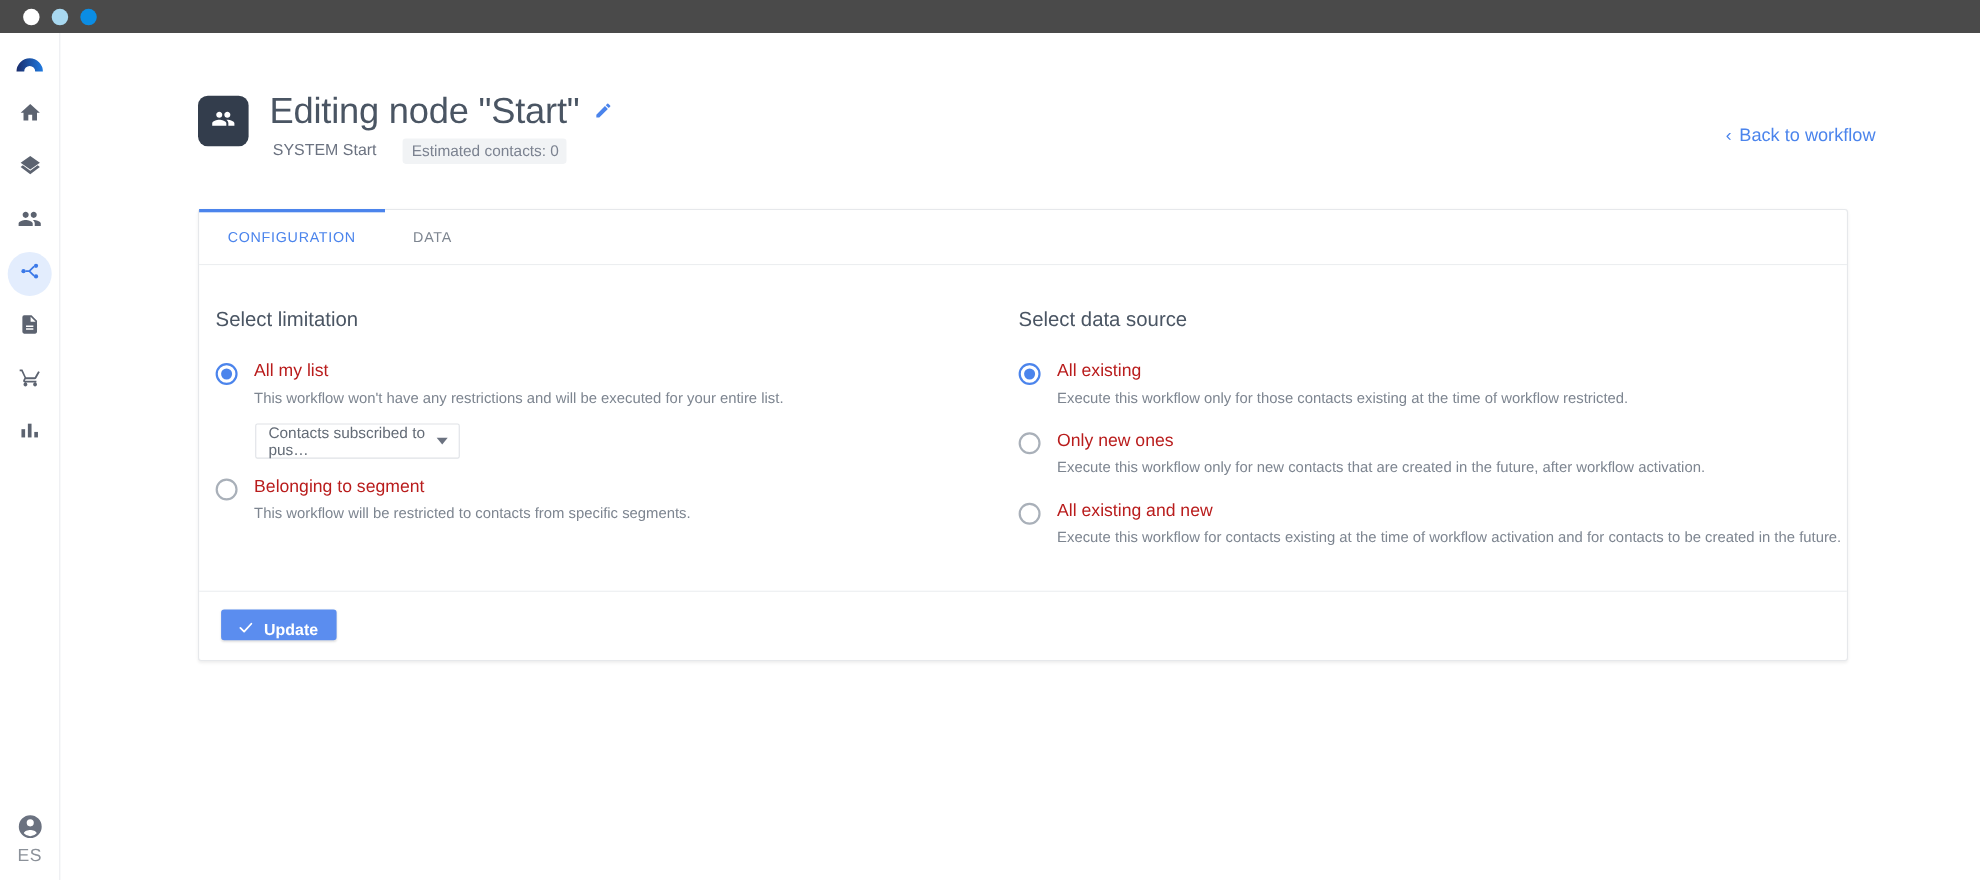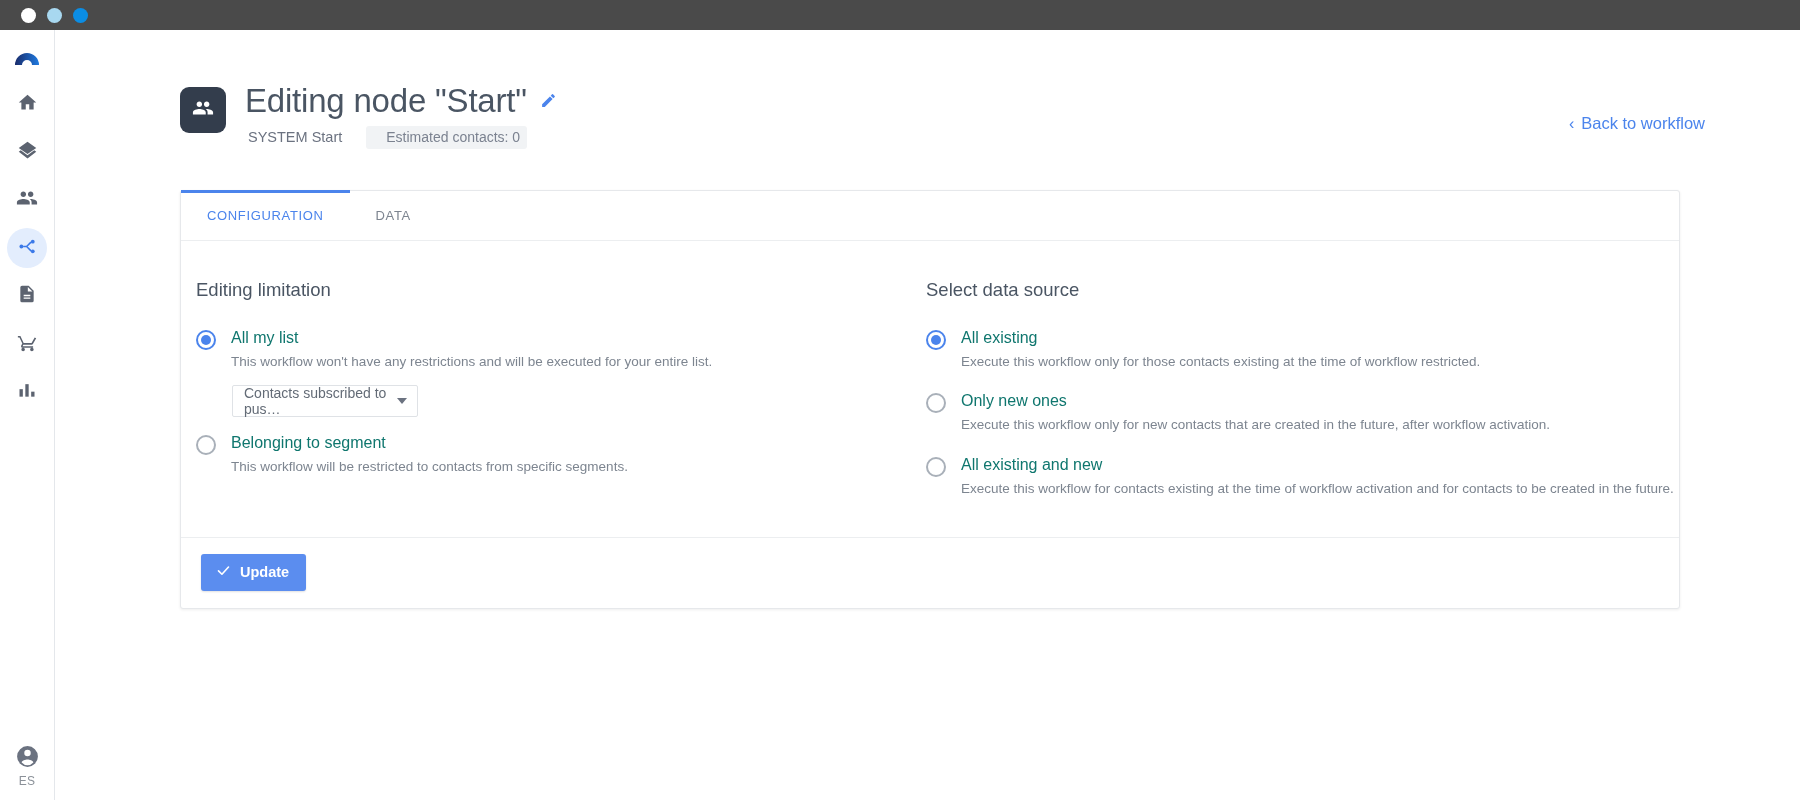--- a/index.html
+++ b/index.html
@@ -38,21 +38,21 @@
     border-radius: 50%;
     color: #5c6370;
   }
   .rail-item.active { background: #e3edfd; color: #3b79e8; }
   .rail-spacer { flex: 1; }
   .rail-user {
     display: flex; flex-direction: column; align-items: center;
     margin-bottom: 12px; color: #6b7280;
   }
   .rail-user .initials {
-    font-size: 12px; color: #8b9199; margin-top: 1px; letter-spacing: .3px;
+    font-size: 16px; color: #8b9199; margin-top: 1px; letter-spacing: .3px;
   }
 
   
   .main {
     position: absolute; top: 30px; left: 55px;
     width: 1745px; height: 770px;
     background: #ffffff;
   }
 
   
@@ -74,21 +74,21 @@
   }
   .edit-pencil { margin-left: 13px; color: #4b84ec; display: flex; align-items: center; }
   .subtitle-row {
     display: flex; align-items: center; gap: 24px;
     margin-top: 6px; margin-left: 3px;
   }
   .subtitle-sys { font-size: 14.5px; color: #6b7280; }
   .badge-pill {
     font-size: 14px; color: #7b8290;
     background: #f1f3f5; border-radius: 3px;
-    padding: 3px 7px 4px 20px;
+    padding: 3px 7px 4px 8px;
   }
 
   .back-link {
     position: absolute; top: 84px; right: 95px;
     display: flex; align-items: center; gap: 7px;
     color: #4b84ec; font-size: 16.5px; cursor: pointer;
   }
   .back-chevron { font-size: 16px; line-height: 1; }
 
   
@@ -140,21 +140,21 @@
     border: 2px solid #a9b0b9; flex: none;
     margin-top: 1px; margin-right: 15px;
     position: relative; cursor: pointer; background: #fff;
   }
   .radio.checked { border-color: #4b84ec; }
   .radio.checked::after {
     content: ""; position: absolute;
     top: 3px; left: 3px; width: 10px; height: 10px;
     border-radius: 50%; background: #4b84ec;
   }
-  .opt-label { font-size: 16px; color: #0f766e; line-height: 1.1; }
+  .opt-label { font-size: 16px; color: #b91c1c; line-height: 1.1; }
   .opt-desc { font-size: 13.5px; color: #7d8590; margin-top: 7px; line-height: 1.25; }
 
   .select-wrap { margin-top: 15px; margin-left: 1px; }
   .select-box {
     width: 186px; height: 32px;
     border: 1px solid #dfe2e6; border-radius: 2px;
     background: #fff;
     display: flex; align-items: center; justify-content: space-between;
     padding: 0 10px 0 11px;
     font-size: 14px; color: #636b76;
@@ -168,21 +168,21 @@
   }
 
   .card-footer {
     border-top: 1px solid #eceef0;
     padding: 16px 0 17px 20px;
   }
   .btn-update {
     display: inline-flex; align-items: center; gap: 9px;
     background: #5b8def; color: #fff;
     border: none; border-radius: 3px;
-    padding: 9px 17px 10px 15px;
+    padding: 9px 17px 0 15px;
     font-size: 14.5px; font-weight: 700;
     font-family: "Liberation Sans", sans-serif;
     cursor: pointer;
     box-shadow: 0 1px 2px rgba(0,0,0,0.12);
   }
 </style>
 </head>
 <body>
 
 <div class="titlebar">
@@ -311,21 +311,21 @@
         <span>CONFIGURATION</span>
       </div>
       <div class="tab">
         <span>DATA</span>
       </div>
     </div>
 
     <div class="card-body">
 
       <div class="col-left">
-        <div class="section-title">Editing limitation</div>
+        <div class="section-title">Select limitation</div>
 
         <div class="opt">
           <div class="radio checked"></div>
           <div>
             <div class="opt-label">All my list</div>
             <div class="opt-desc">This workflow won't have any restrictions and will be executed for your entire list.</div>
             <div class="select-wrap">
               <div class="select-box">
                 <span>Contacts subscribed to pus…</span>
                 <span class="caret"></span>

